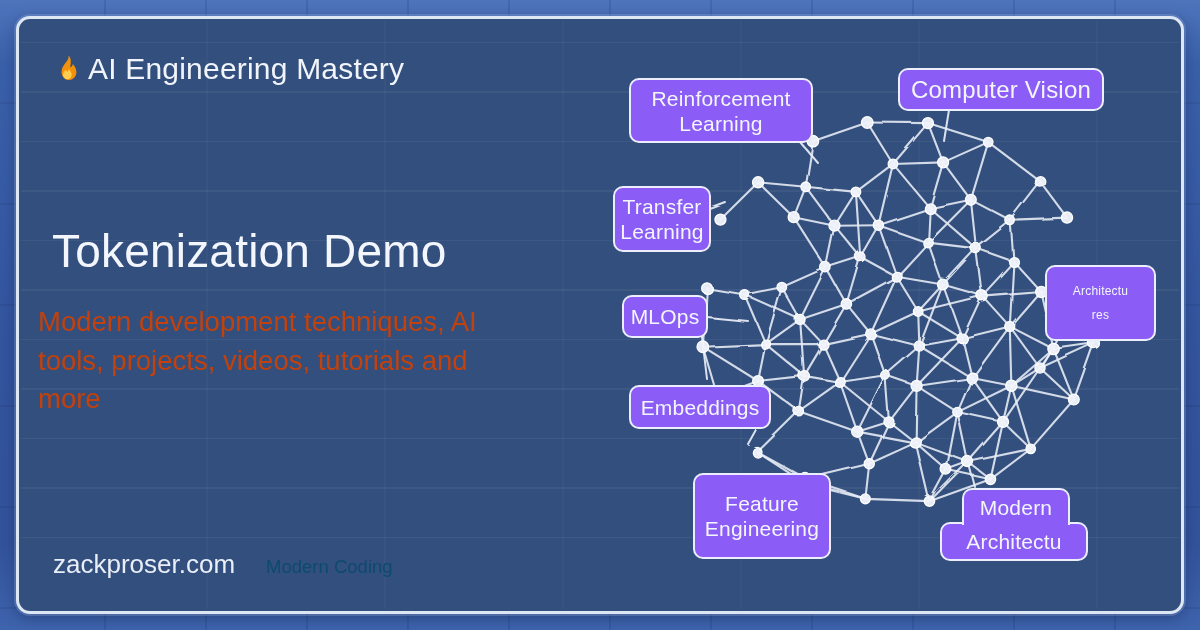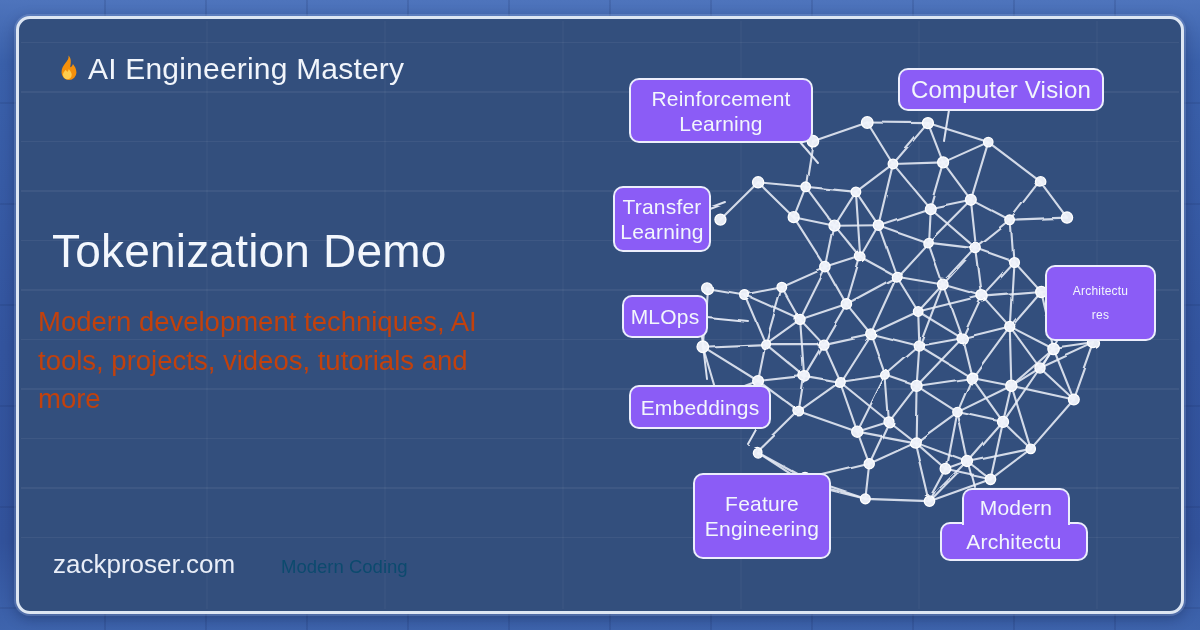--- a/index.html
+++ b/index.html
@@ -28,21 +28,21 @@
       repeating-linear-gradient(90deg,transparent 0 176px,rgba(255,255,255,.028) 176px 178px);
     background-position:0 -27px,9px 0;
   }
   .net-svg{position:absolute;left:0;top:0;z-index:2;pointer-events:none}
 
   .brand{position:absolute;left:53px;top:52px;z-index:3;display:flex;align-items:center;gap:4px;
     color:#f1f5fb;font-size:30px;font-weight:500;letter-spacing:.2px}
   .flame{width:31px;height:31px;flex:0 0 auto}
   .title{position:absolute;left:52px;top:224px;z-index:3;color:#f3f7fd;font-size:46px;font-weight:400;letter-spacing:.2px}
   .subtitle{position:absolute;left:38px;top:303px;z-index:3;color:#c2410c;font-size:27.5px;line-height:38.5px;font-weight:400}
-  .footer{position:absolute;left:53px;top:549px;z-index:3;display:flex;align-items:baseline;gap:46px}
+  .footer{position:absolute;left:53px;top:549px;z-index:3;display:flex;align-items:baseline;gap:31px}
   .site{color:#e9eef8;font-size:26px}
   .tagline{color:#0c4a6e;font-size:18.5px}
 
   .nlabel{
     position:absolute;z-index:4;box-sizing:border-box;
     border:2.4px solid rgba(241,246,252,.95);border-radius:10px;background:#8b5cf6;
     color:#f2f6fc;display:flex;flex-direction:column;align-items:center;justify-content:center;
     text-align:center;font-size:21px;line-height:25px;letter-spacing:.2px;
   }
   .lb-rl{left:629px;top:78px;width:184px;height:65px}

